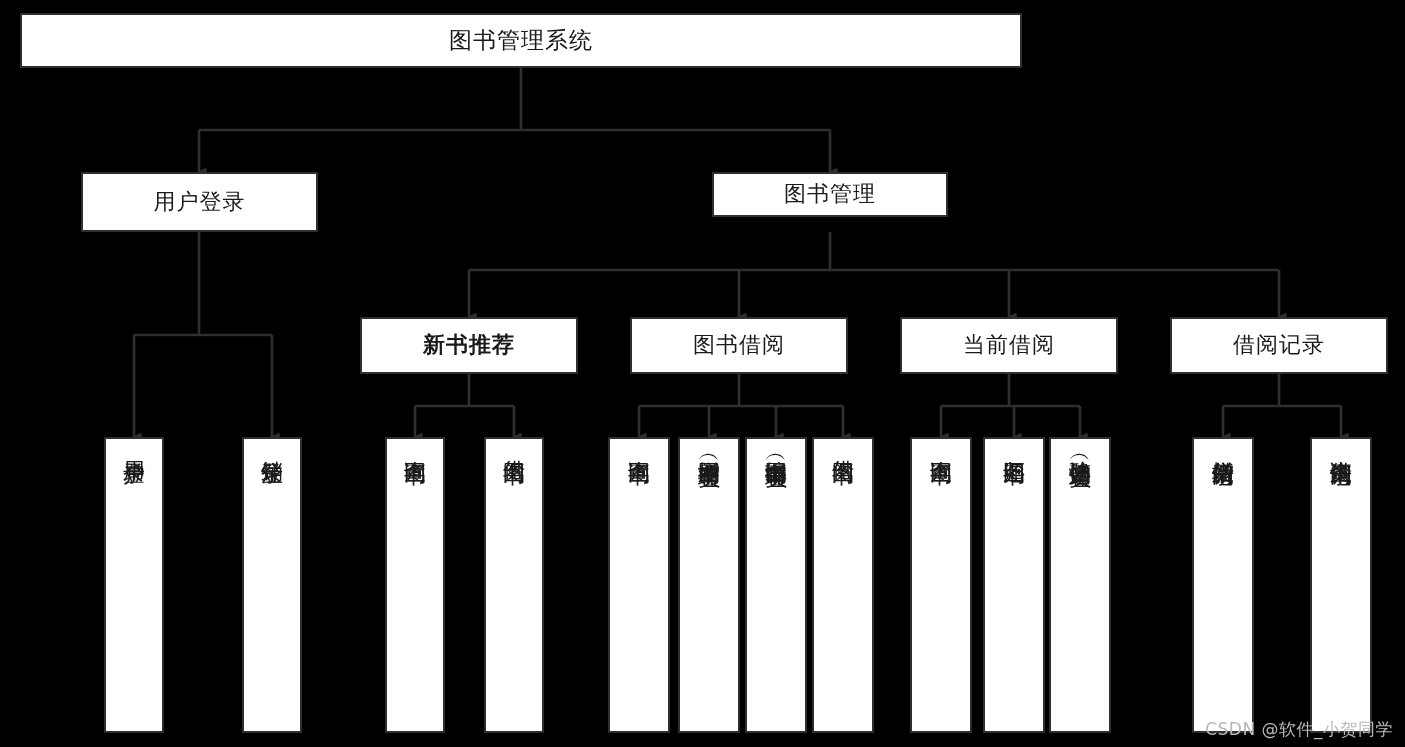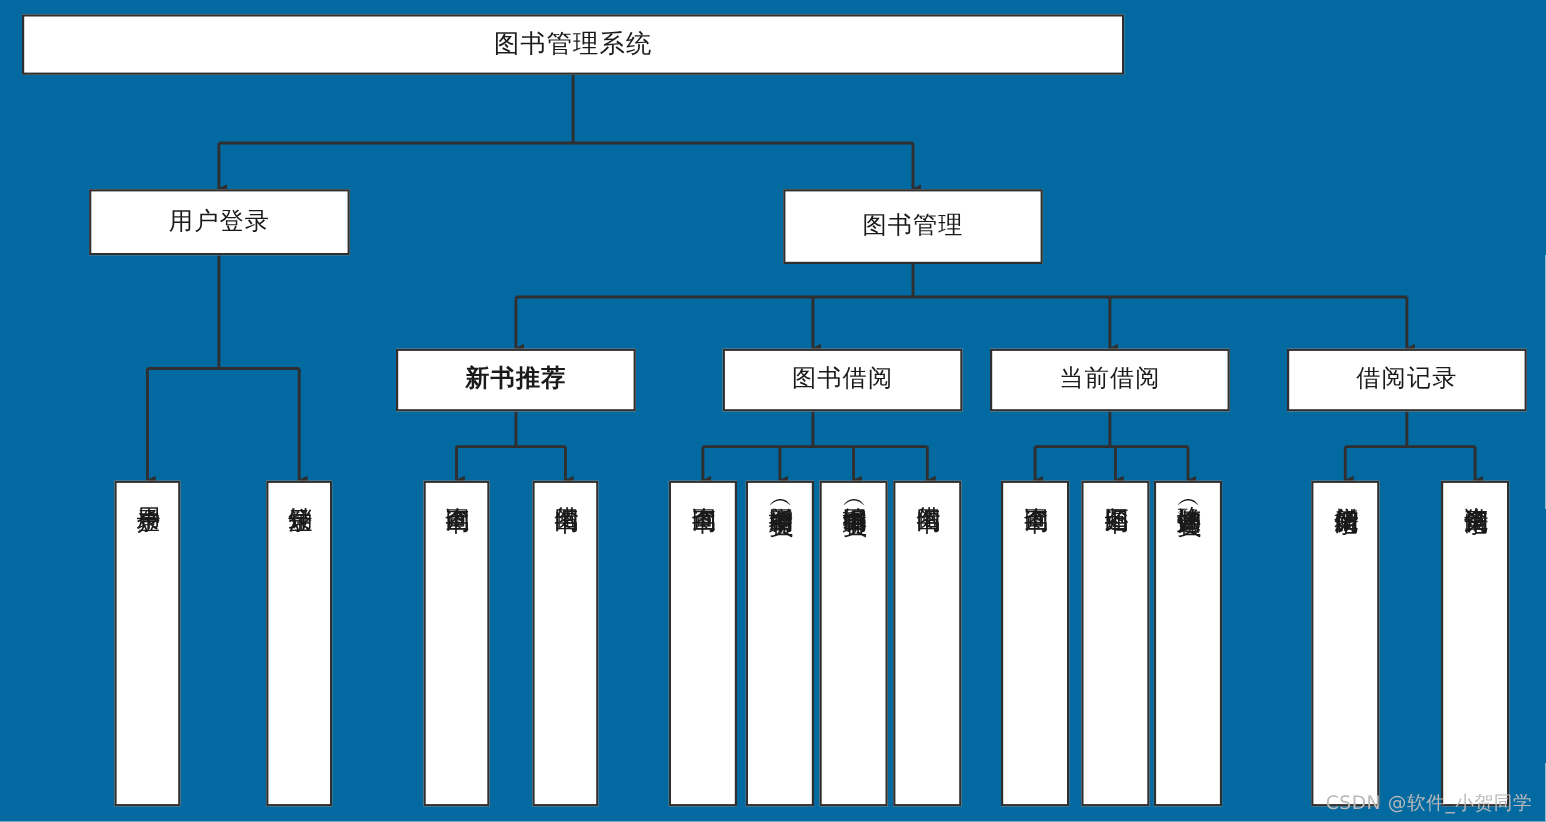--- a/index.html
+++ b/index.html
@@ -7,21 +7,21 @@
     padding: 0;
     background: #ffffff;
   }
   body {
     font-family: "DejaVu Sans", "Liberation Sans", sans-serif;
   }
   #canvas {
     position: relative;
     width: 1405px;
     height: 747px;
-    background: #0369a1;
+    background: #000000;
     overflow: hidden;
   }
   svg#wires {
     position: absolute;
     left: 0;
     top: 0;
     width: 1405px;
     height: 747px;
     pointer-events: none;
   }
@@ -53,25 +53,25 @@
     writing-mode: vertical-rl;
     text-orientation: upright;
     white-space: nowrap;
   }
   
   #node-root { left: 20px; top: 13px; width: 1002px; height: 55px; }
   #node-root .label { font-size: 23px; }
 
   
   #node-user-login   { left: 81px;  top: 172px; width: 237px; height: 60px; }
-  #node-book-manage  { left: 712px; top: 172px; width: 236px; height: 68px; }
+  #node-book-manage  { left: 712px; top: 172px; width: 236px; height: 45px; }
 
   
   #node-new-book-rec  { left: 360px;  top: 317px; width: 218px; height: 57px; font-weight: bold; }
-  #node-book-borrow   { left: 630px;  top: 317px; width: 218px; height: 57px; margin-left: 27px; }
+  #node-book-borrow   { left: 630px;  top: 317px; width: 218px; height: 57px; }
   #node-current-borrow{ left: 900px;  top: 317px; width: 218px; height: 57px; }
   #node-borrow-record { left: 1170px; top: 317px; width: 218px; height: 57px; }
 
   
   .leaf { top: 437px; height: 296px; }
 
   #leaf-user-login     { left: 104px; width: 60px; }
   #leaf-user-logout    { left: 242px; width: 60px; }
 
   #leaf-query-book-1   { left: 385px; width: 60px; }

